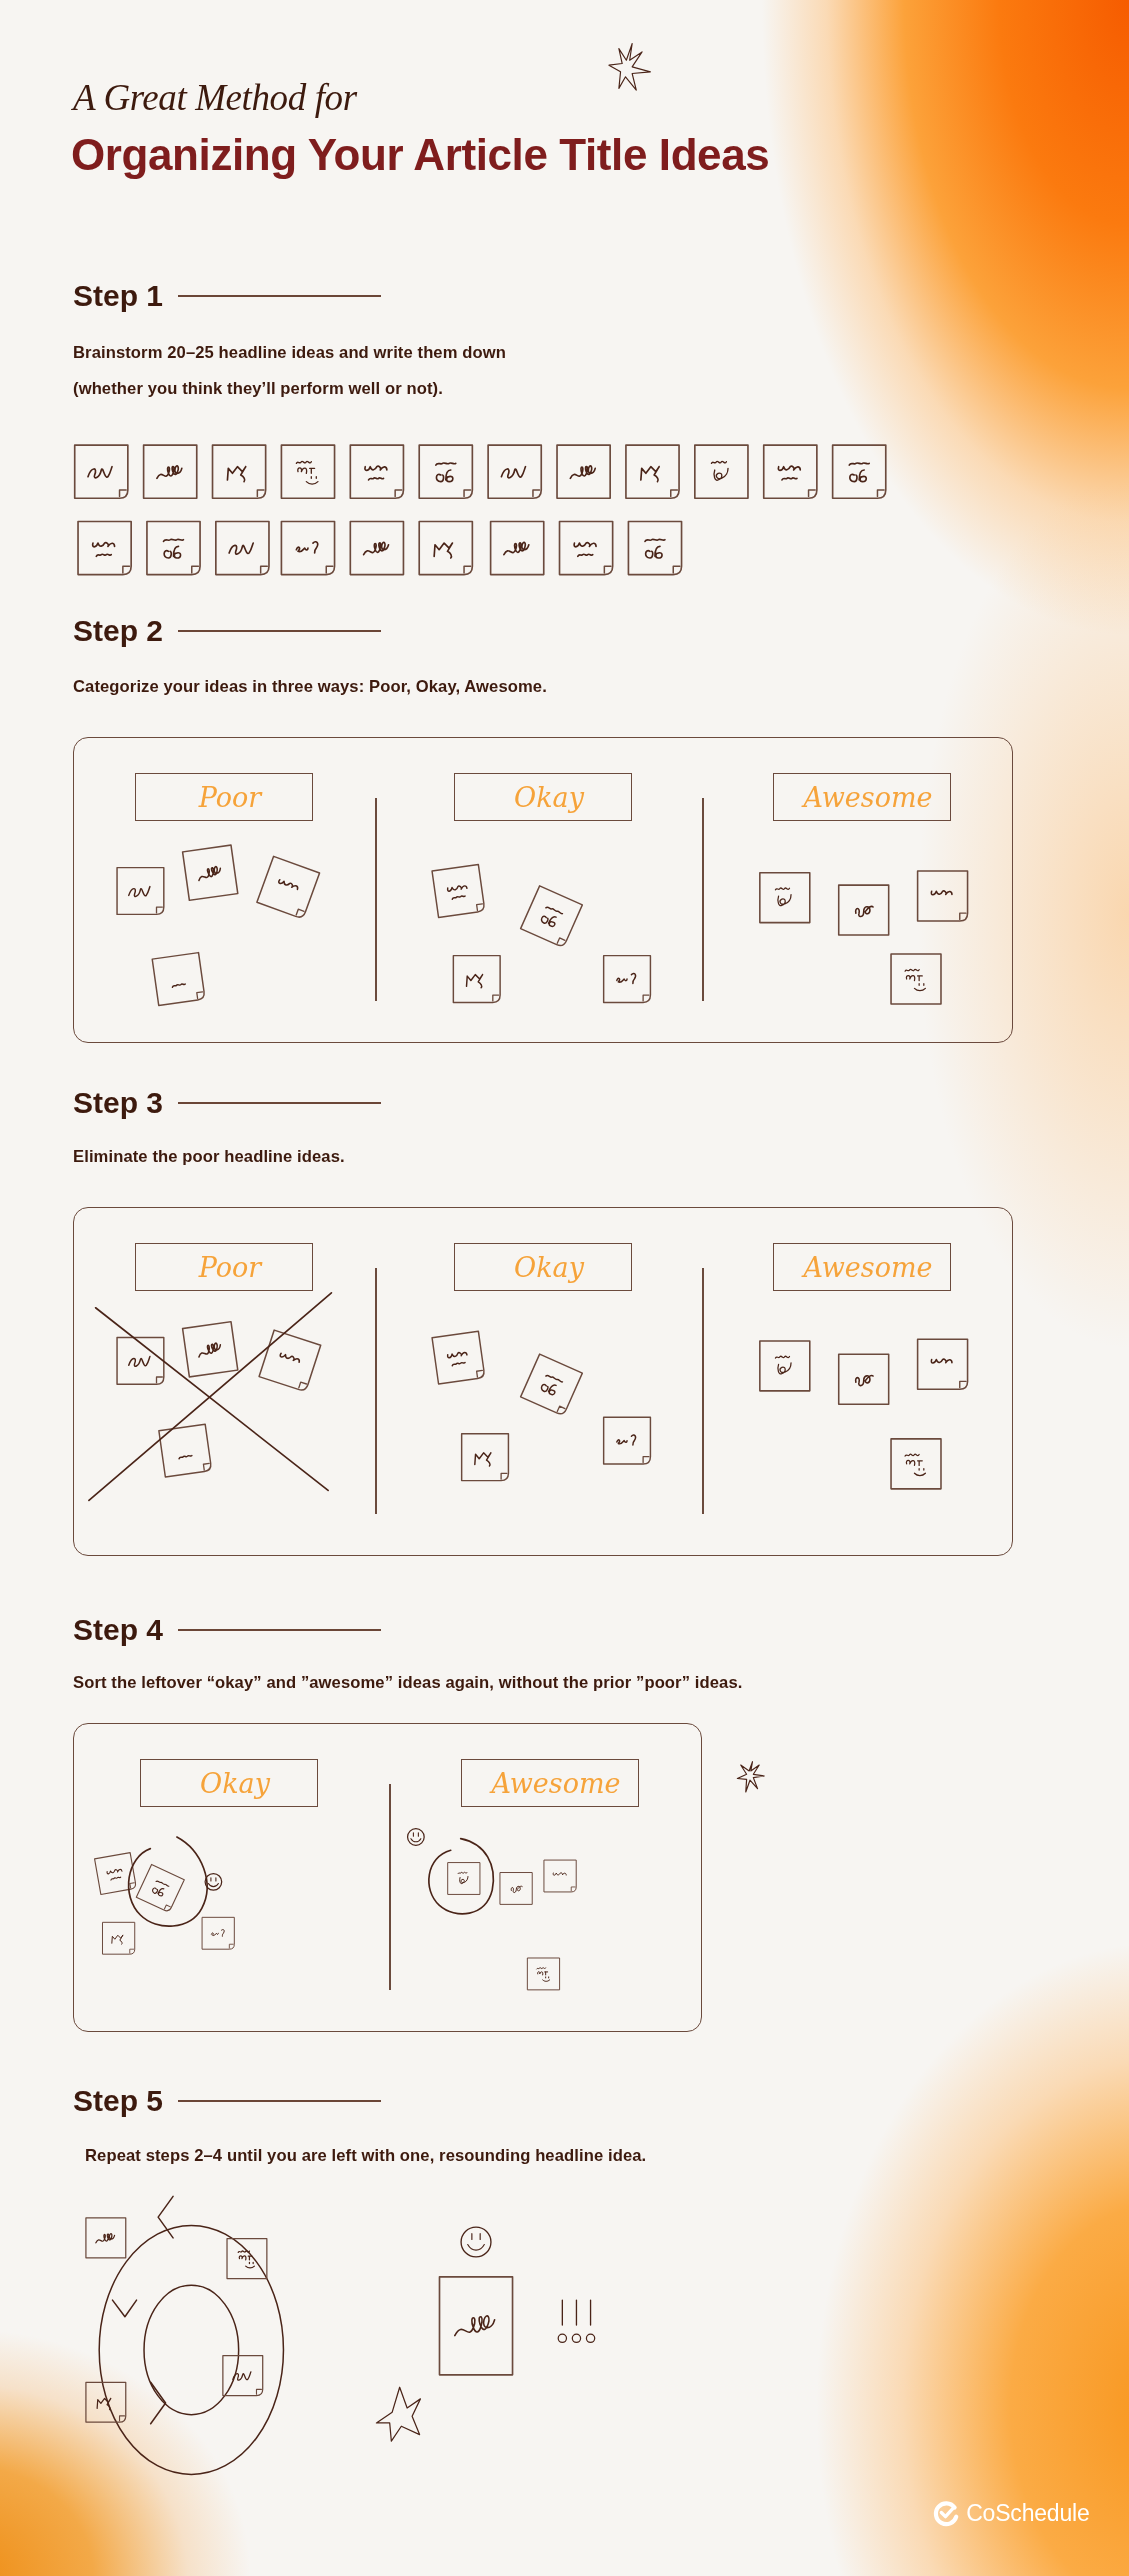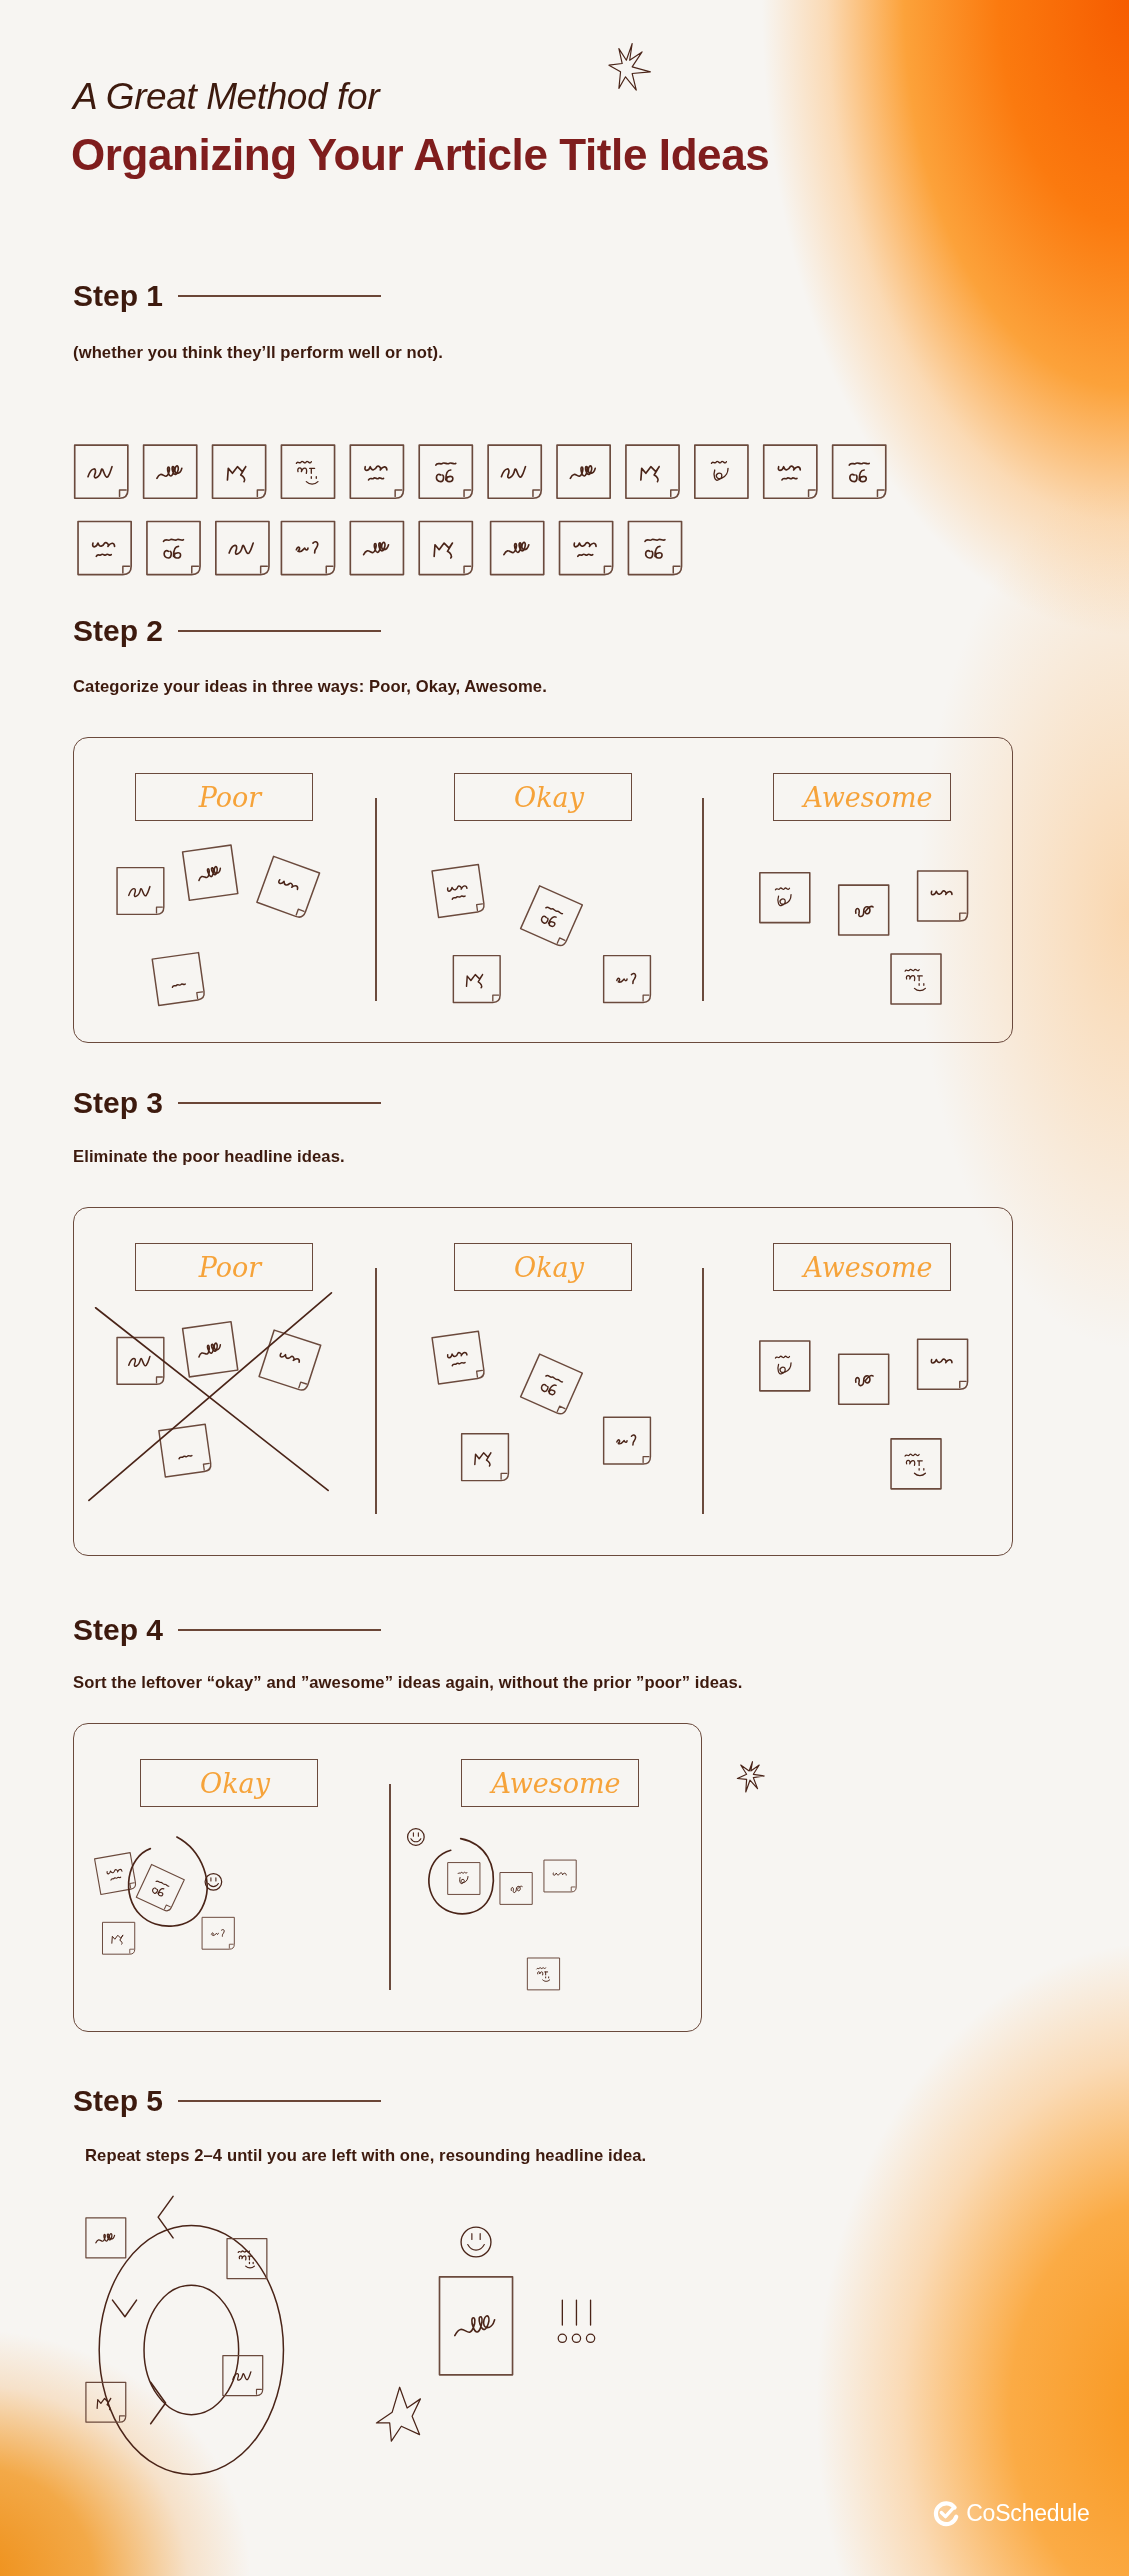--- a/index.html
+++ b/index.html
@@ -24,21 +24,21 @@
   }
   .bg-mid {
     background:
       radial-gradient(ellipse 282px 581px at 1129px 913px, rgba(252,190,120,0.55) 0%, rgba(247,245,242,0) 75%);
   }
 
   .abs { position:absolute; }
 
   .title-italic {
     left:73px; top:76px;
-    font-family:Liberation Sans, sans-serif; font-style:italic;
+    font-family:Liberation Serif, serif; font-style:italic;
     font-size:37px; color:#3d1a0e; letter-spacing:-0.4px;
   }
   .title-bold {
     left:71px; top:130px;
     font-family:"Liberation Sans", sans-serif; font-weight:bold;
     font-size:44px; color:#7f1d1d; letter-spacing:-0.4px;
   }
 
   .step-head { display:flex; align-items:center; gap:15px; }
   .step-head .lbl { font-weight:bold; font-size:30px; color:#3d1a0e; }
@@ -101,20 +101,21 @@
 
 <svg class="abs" style="left:599px;top:42px" width="58" height="58" viewBox="0 0 70 70">
   <polygon class="stroke" style="stroke-width:1.4" points="40,2 37,22 52,12 40,30 62,36 40,38 45,58 32,42 24,56 26,36 12,28 28,26 24,8 33,22"></polygon>
 </svg>
 
 <div class="abs step-head" style="left:73px;top:279px">
   <span class="lbl">Step 1</span>
   <span class="rule"></span>
 </div>
 <div class="abs desc" style="left:73px;top:335px">
+  <div>Brainstorm 20–25 headline ideas and write them down</div>
   <div>(whether you think they’ll perform well or not).</div>
 </div>
 
 <svg class="abs" style="left:0;top:0" width="1129" height="598" viewBox="0 0 1360 720">
 
   <g transform="translate(122,568)">
       <use href="#note-frame"></use>
       <use href="#pg-en" class="stroke"></use>
     </g>
   <g transform="translate(205,568)">

